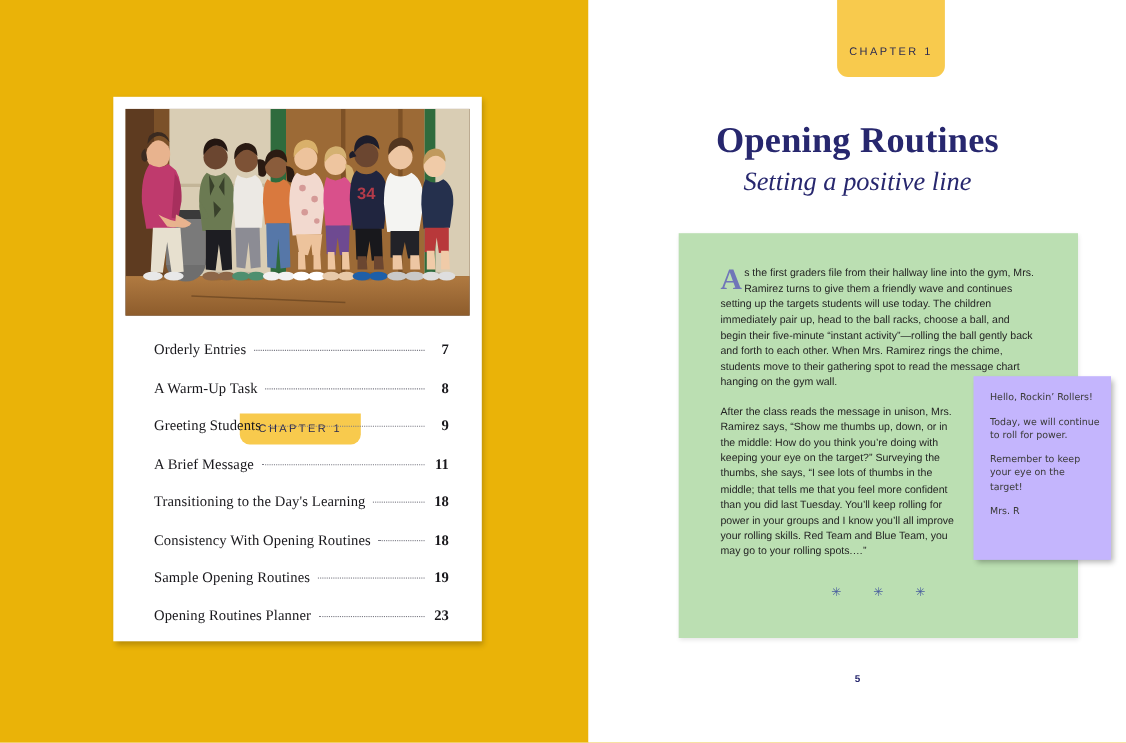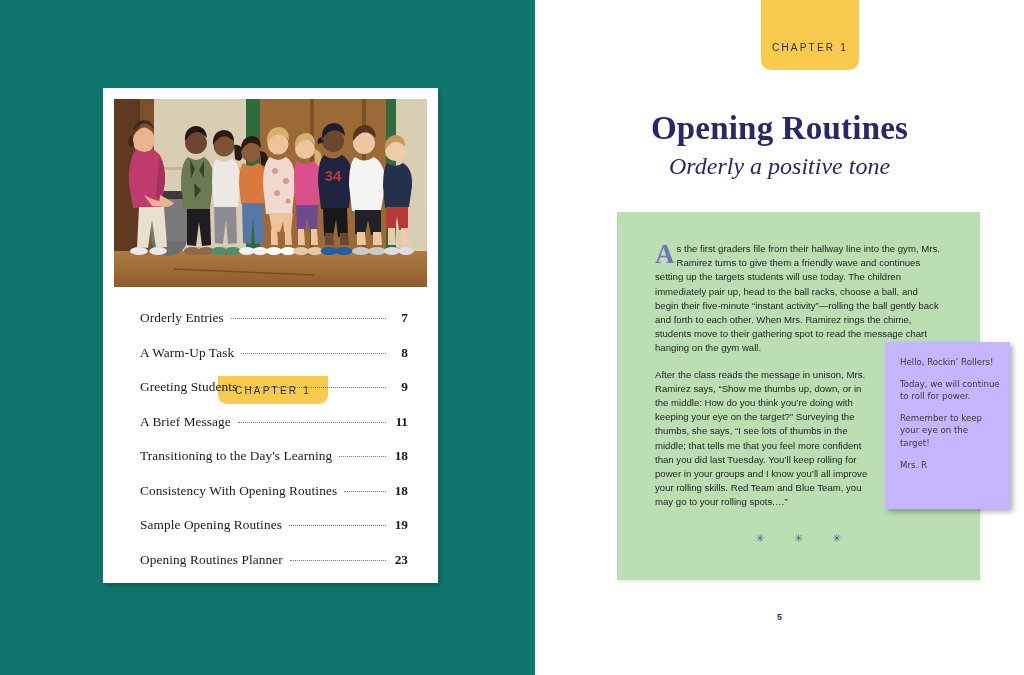--- a/index.html
+++ b/index.html
@@ -5,21 +5,21 @@
   html,body{margin:0;padding:0;}
   body{
     width:1024px;height:675px;overflow:hidden;
     background:#ffffff;
     font-family:"Liberation Sans",sans-serif;
     position:relative;
   }
   
   #left-page{
     position:absolute;left:0;top:0;width:535px;height:675px;
-    background:#0f766e;
+    background:#eab308;
   }
   #left-card{
     position:absolute;left:103px;top:88px;width:335px;height:495px;
     background:#ffffff;
     box-shadow:2px 3px 5px rgba(0,0,0,.22);
   }
   
   #photo{
     position:absolute;left:11px;top:11px;width:313px;height:188px;
     overflow:hidden;background:#6d4a2b;
@@ -324,21 +324,21 @@
 </div>
 
 <div id="right-page">
 
   <div id="right-chapter-tab">
     <span class="tab-label">CHAPTER 1</span>
   </div>
 
   <div id="title-block">
     <div id="main-title">Opening Routines</div>
-    <div id="subtitle">Orderly a positive tone</div>
+    <div id="subtitle">Setting a positive line</div>
   </div>
 
   <div id="green-panel">
     <div id="body-text">
       <p id="para1"><span id="dropcap">A</span><span>s the first graders file from their hallway line into the gym, Mrs. Ramirez turns to give them a friendly wave and continues setting up the targets students will use today. The children immediately pair up, head to the ball racks, choose a ball, and begin their five-minute “instant activity”—rolling the ball gently back and forth to each other. When Mrs. Ramirez rings the chime, students move to their gathering spot to read the message chart hanging on the gym wall.</span></p>
       <p id="para2">After the class reads the message in unison, Mrs. Ramirez says, “Show me thumbs up, down, or in the middle: How do you think you’re doing with keeping your eye on the target?” Surveying the thumbs, she says, “I see lots of thumbs in the middle; that tells me that you feel more confident than you did last Tuesday. You’ll keep rolling for power in your groups and I know you’ll all improve your rolling skills. Red Team and Blue Team, you may go to your rolling spots.…”</p>
     </div>
     <div id="dingbats">✳ ✳ ✳</div>
   </div>
 

